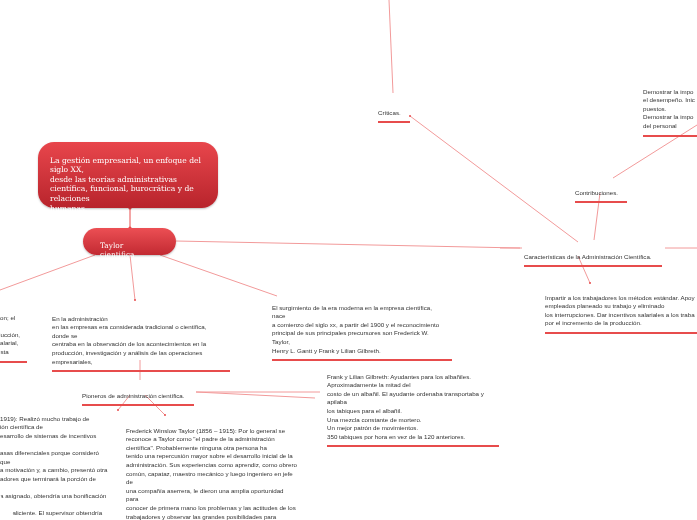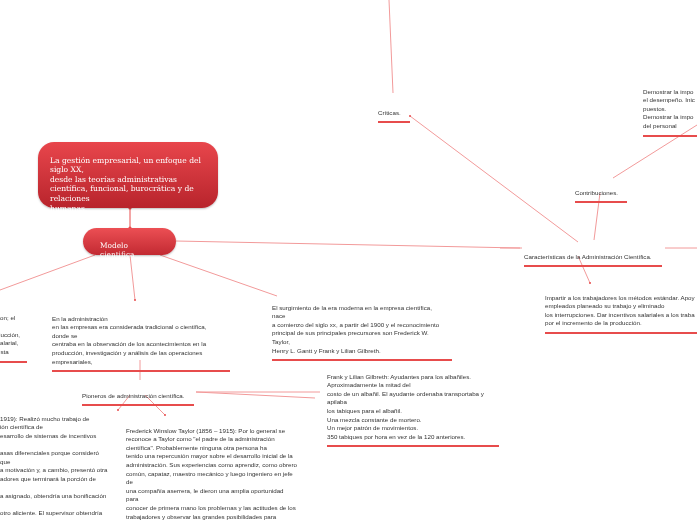--- a/index.html
+++ b/index.html
@@ -9,20 +9,21 @@
       height: 520px;
       overflow: hidden;
       background: #ffffff;
       font-family: "Liberation Sans", "DejaVu Sans", sans-serif;
     }
     .canvas {
       position: relative;
       width: 697px;
       height: 520px;
       overflow: hidden;
+      border-radius: 31px;
     }
     svg.links {
       position: absolute;
       left: 0; top: 0;
       width: 697px; height: 520px;
       pointer-events: none;
     }
     .node {
       position: absolute;
       font-size: 6.2px;
@@ -119,21 +120,21 @@
     </g>
   </svg>
 
   <div class="root">
     <span>La gestión empresarial, un enfoque del siglo XX,
 desde las teorías administrativas científica, funcional, burocrática y de relaciones
 humanas.</span>
   </div>
 
   <div class="main">
-    <span>Modelo
+    <span>Taylor
 cientifica</span>
   </div>
 
   <div class="node underlined" style="left:378px; top:100px; width:32px;">
     <span>Críticas.</span>
   </div>
 
   <div class="node underlined" style="left:575px; top:180px; width:52px;">
     <span>Contribuciones.</span>
   </div>

